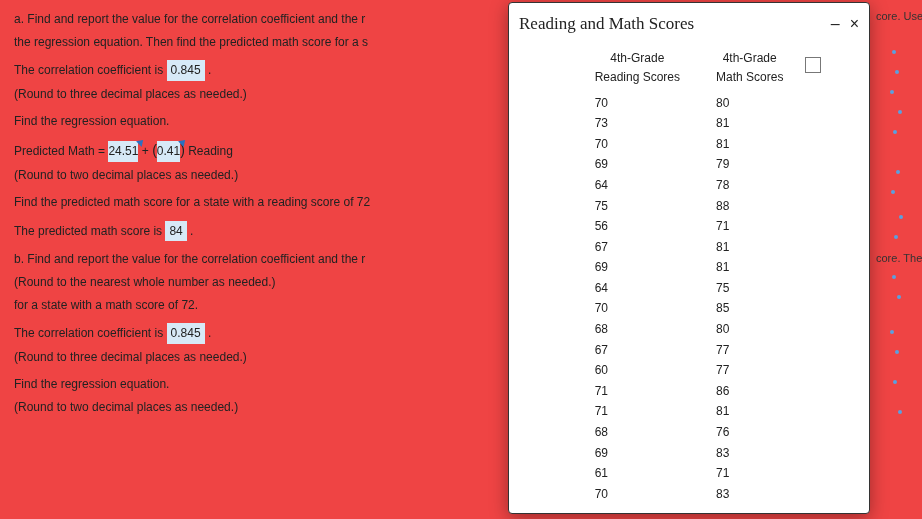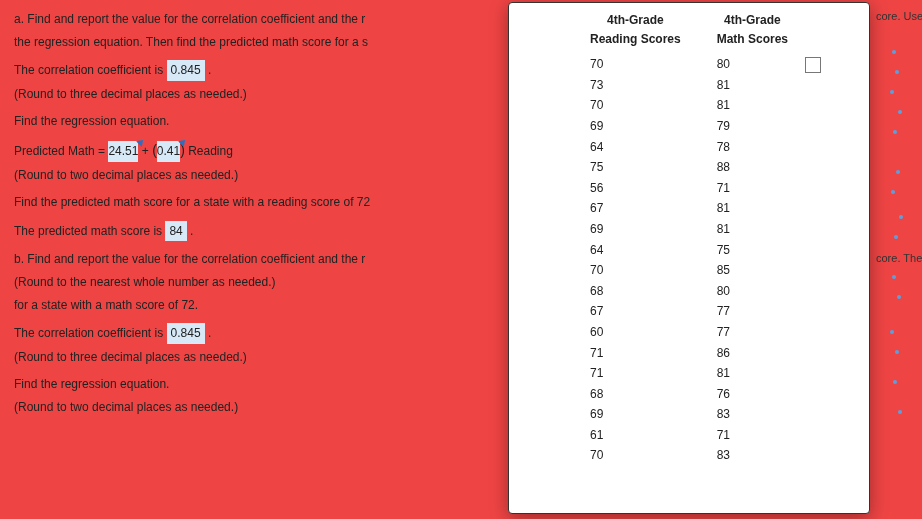--- a/index.html
+++ b/index.html
@@ -12,21 +12,21 @@
 .valw::after{content:"";position:absolute;right:-6px;top:-3px;width:0;height:0;border-left:6px solid #2a70c2;border-top:4px solid transparent;border-bottom:4px solid transparent;transform:rotate(-45deg)}
 .paren{font-size:14px}
 .blank{display:inline-block;border:1px solid #888;width:18px;height:14px;vertical-align:middle;background:#fff}
 .popup{position:absolute;top:2px;left:508px;width:362px;height:512px;background:#fff;border:1px solid #333;box-shadow:0 4px 18px rgba(0,0,0,.35);border-radius:4px}
 .pop-head{display:flex;justify-content:space-between;align-items:center;padding:8px 10px 4px}
 .pop-title{font-size:17px;font-family:Georgia,'Times New Roman',serif}
 .win-ctrl{display:flex;gap:10px;font-size:16px;line-height:1}
 .win-ctrl span{cursor:pointer}
 .tbl-wrap{padding:6px 28px 0;display:flex;justify-content:center}
 table{border-collapse:collapse;font-size:12px}
-th{font-weight:700;padding:2px 18px 6px;text-align:center;vertical-align:bottom}
+th{font-weight:400;padding:2px 18px 6px;text-align:center;vertical-align:bottom}
 td{text-align:left;padding:1px 18px}
 .copy-icon{position:absolute;top:56px;right:48px;width:14px;height:14px;border:1px solid #777;background:#fff}
 .copy-icon::before{content:"";position:absolute;top:-3px;left:-3px;width:14px;height:14px;border:1px solid #777;background:#fff}
 .bg-right{position:absolute;top:8px;left:876px;font-size:11px;color:#333;white-space:nowrap}
 .bg-right2{position:absolute;top:250px;left:876px;font-size:11px;color:#333;white-space:nowrap}
 .scatter{position:absolute;top:40px;right:6px;width:30px;height:420px}
 .scatter i{position:absolute;width:4px;height:4px;border-radius:50%;background:#5aa0e0}
 .left{max-width:500px}
 </style>
 </head>
@@ -90,20 +90,27 @@
       <i style="top:195px;left:8px"></i>
     <i style="top:235px;left:6px"></i>
       <i style="top:255px;left:11px"></i>
       <i style="top:290px;left:4px"></i>
     <i style="top:310px;left:9px"></i>
       <i style="top:340px;left:7px"></i>
       <i style="top:370px;left:12px"></i>
   </div>
 
   <div class="popup">
+    <div class="pop-head">
+      <div class="pop-title">Reading and Math Scores</div>
+      <div class="win-ctrl">
+        <span>–</span>
+        <span>×</span>
+      </div>
+    </div>
     <div class="copy-icon"></div>
     <div class="tbl-wrap">
       <table>
         <thead>
           <tr>
             <th>4th-Grade<br>Reading Scores</th>
             <th>4th-Grade<br>Math Scores</th>
           </tr>
         </thead>
         <tbody id="tbody">

